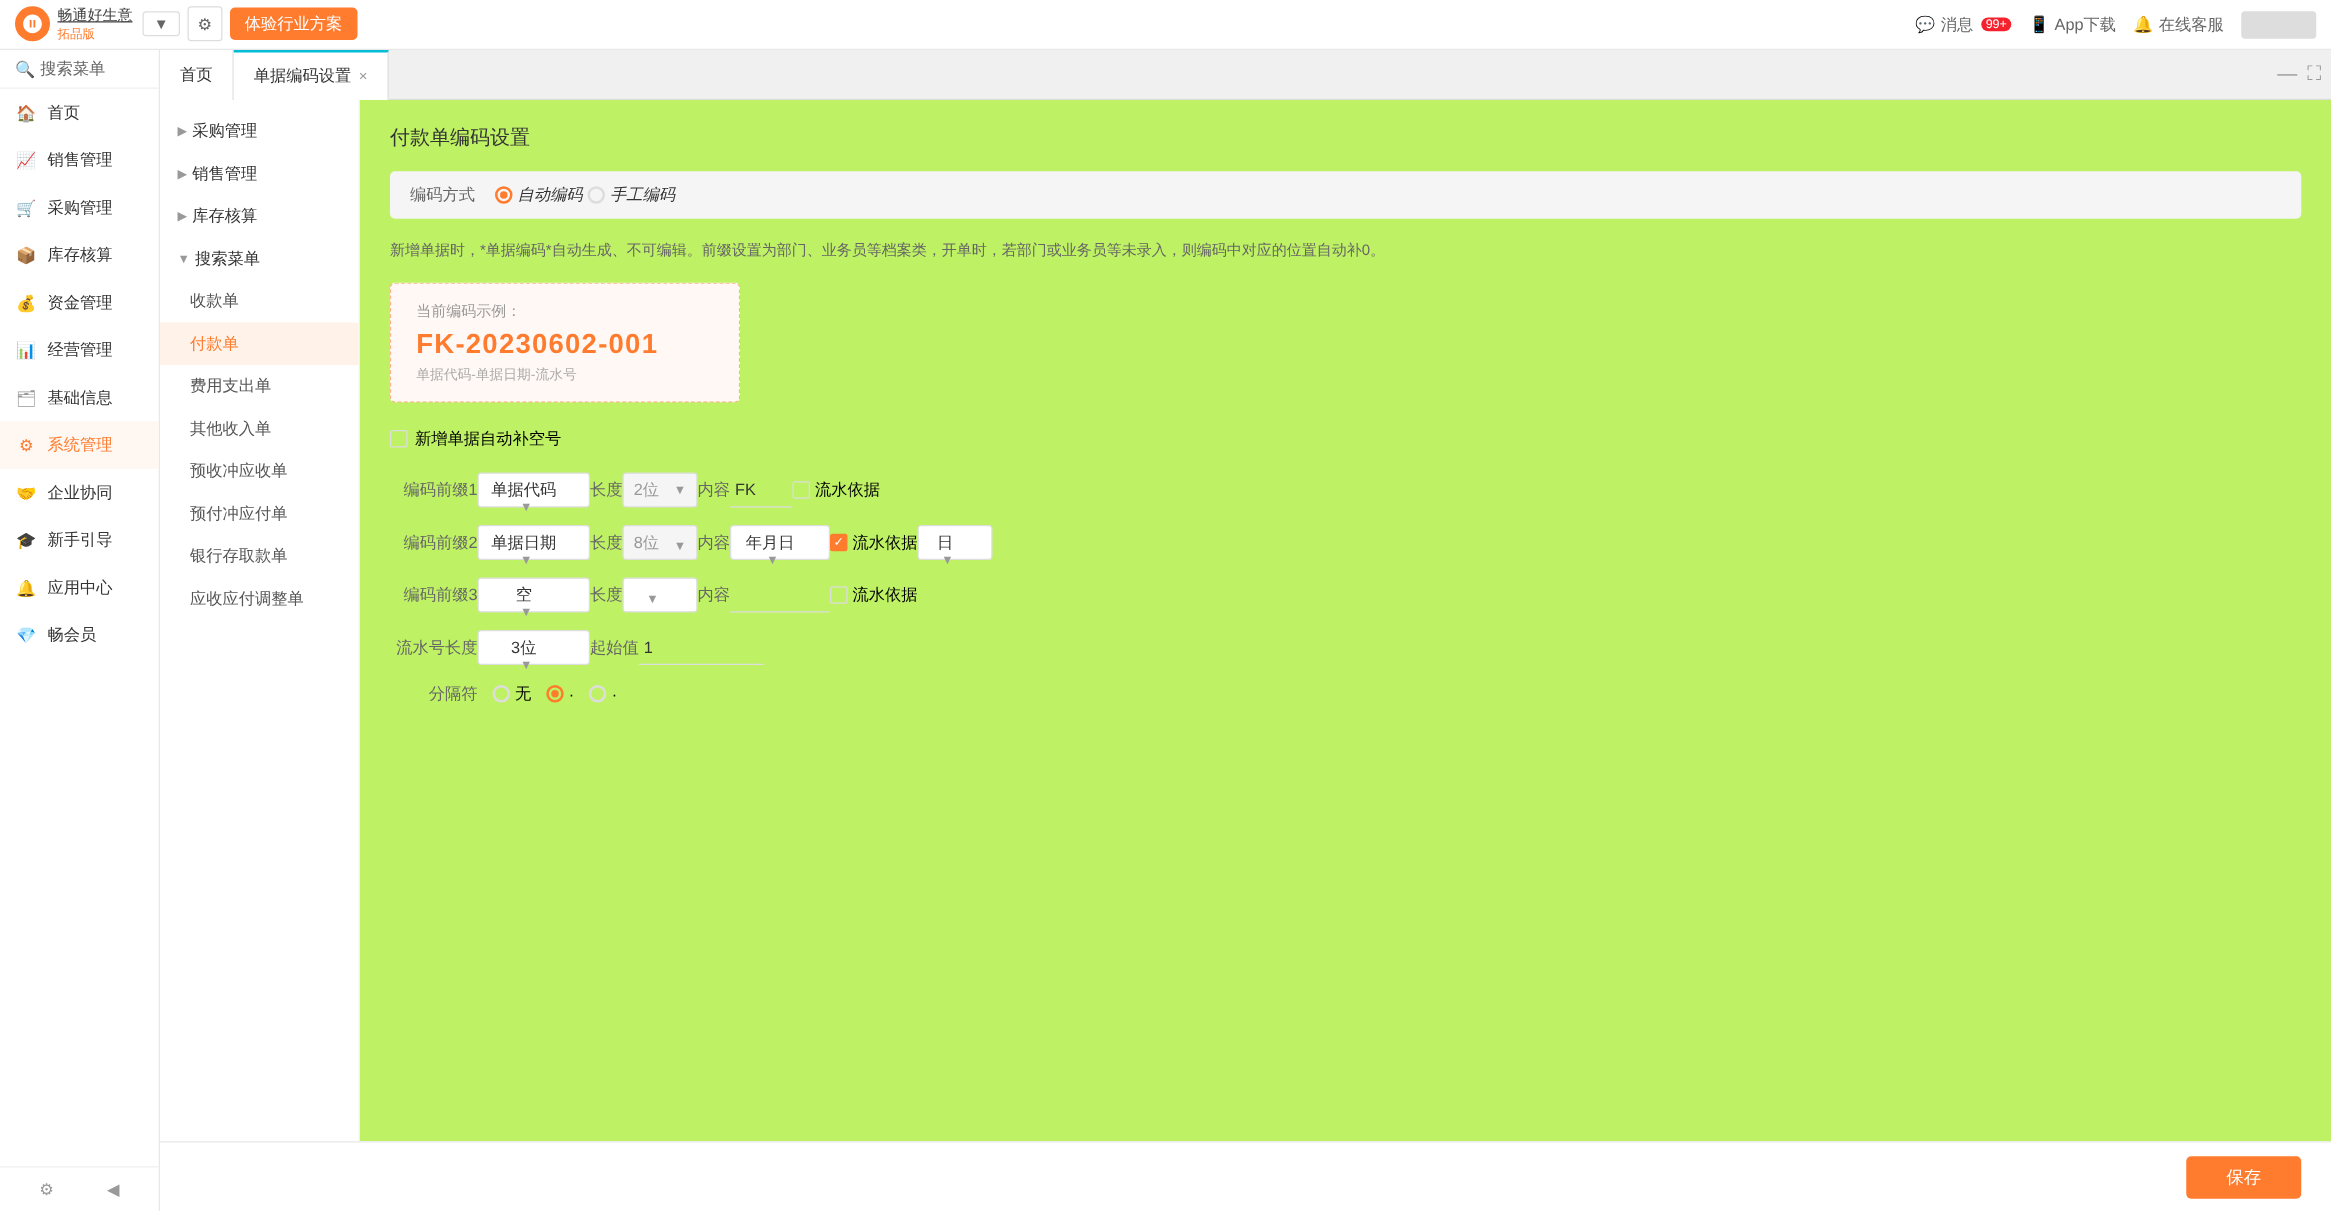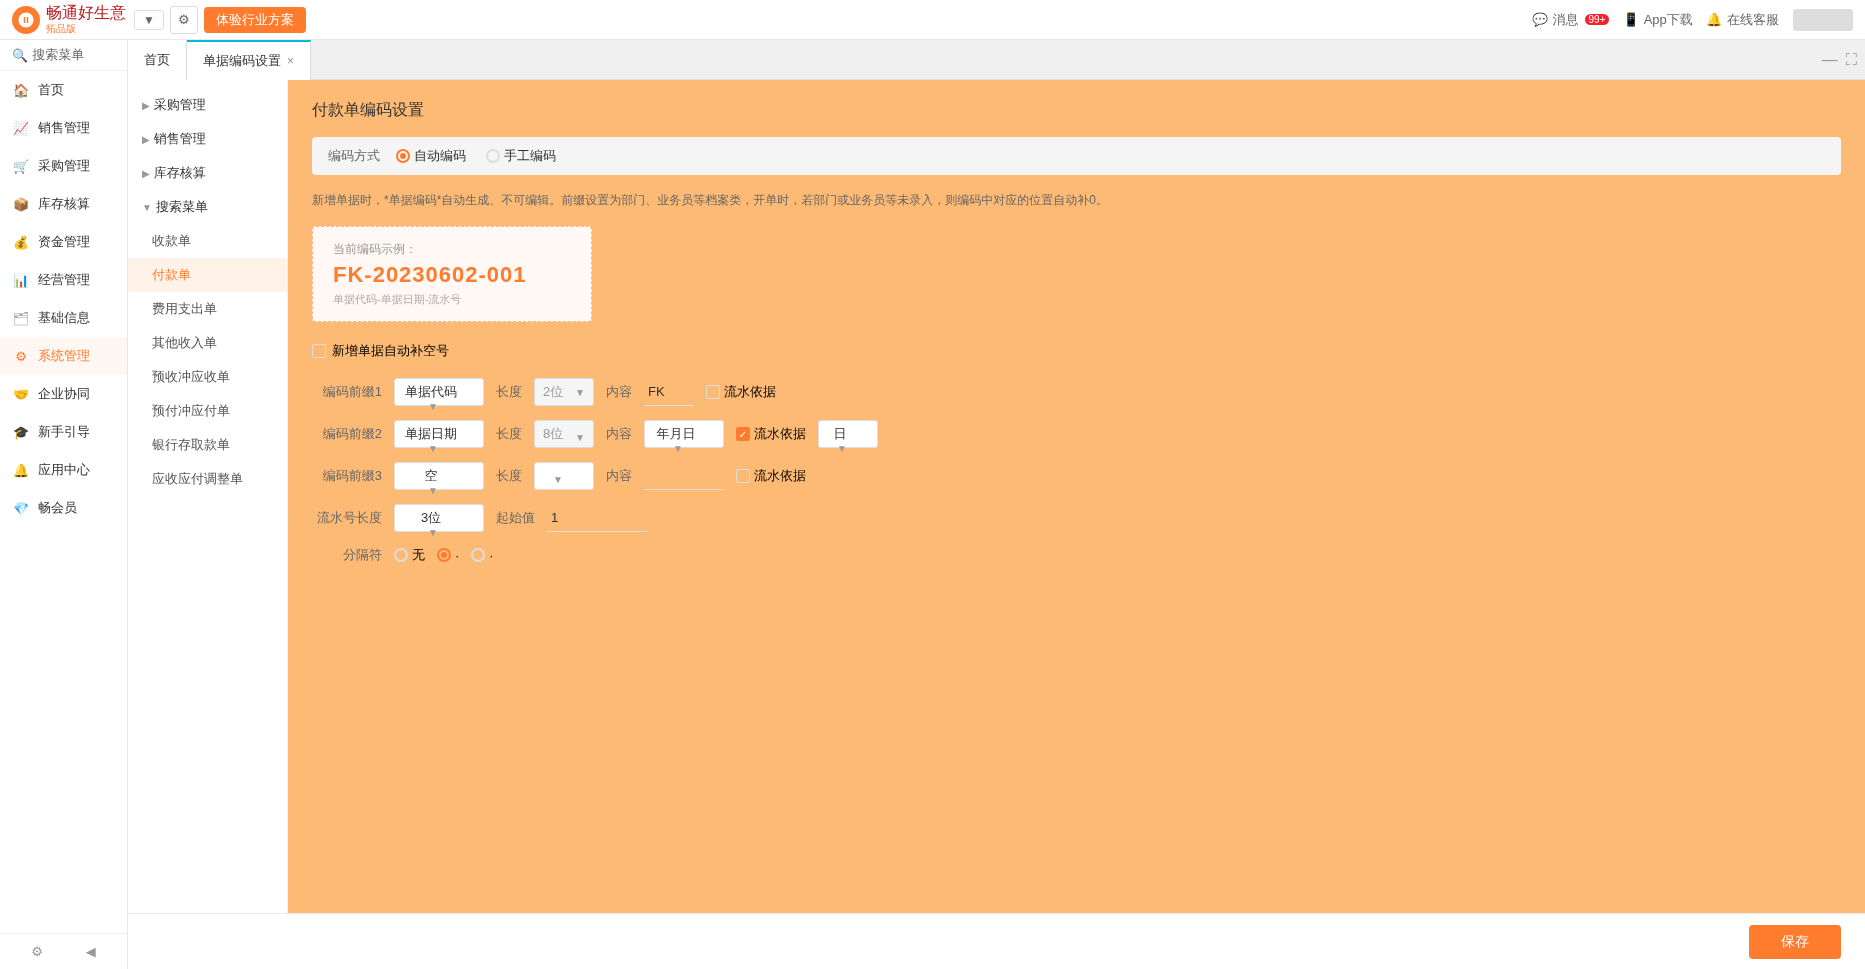--- a/index.html
+++ b/index.html
@@ -13,21 +13,21 @@
       display: flex;
       align-items: center;
       padding: 0 12px;
       justify-content: space-between;
       flex-shrink: 0;
     }
     .top-bar-left { display: flex; align-items: center; gap: 8px; }
     .top-bar-logo { display: flex; align-items: center; gap: 6px; }
     .logo-icon { width: 28px; height: 28px; background: #ff7b2e; border-radius: 50%; display: flex; align-items: center; justify-content: center; }
     .logo-icon svg { width: 18px; height: 18px; fill: white; }
-    .logo-text { font-size: 16px; color: #b91c1c; line-height: 1.2; }
+    .logo-text { font-size: 12px; color: #404040; line-height: 1.2; text-decoration: underline; }
     .logo-sub { font-size: 10px; color: #ff7b2e; }
     .top-bar-controls { display: flex; align-items: center; gap: 6px; }
     .dropdown-btn { border: 1px solid #ddd; background: #fff; padding: 2px 8px; border-radius: 3px; cursor: pointer; font-size: 12px; color: #666; }
     .gear-btn { width: 28px; height: 28px; background: #fff; border: 1px solid #ddd; border-radius: 3px; display: flex; align-items: center; justify-content: center; cursor: pointer; color: #666; }
     .industry-btn { background: #ff7b2e; color: #fff; border: none; padding: 4px 12px; border-radius: 4px; cursor: pointer; font-size: 13px; }
     .top-bar-right { display: flex; align-items: center; gap: 14px; color: #666; font-size: 12px; }
     .top-bar-right-item { display: flex; align-items: center; gap: 4px; cursor: pointer; }
     .badge { background: #f5222d; color: #fff; border-radius: 8px; padding: 0 4px; font-size: 10px; margin-left: 2px; }
     .avatar-box { width: 60px; height: 22px; background: #ddd; border-radius: 3px; }
 
@@ -58,47 +58,47 @@
     
     .sub-layout { display: flex; flex: 1; overflow: hidden; }
     .sub-nav { width: 160px; background: #fff; border-right: 1px solid #f0f0f0; overflow-y: auto; flex-shrink: 0; padding-top: 8px; }
     .sub-nav-section { font-size: 13px; }
     .sub-nav-group-title { display: flex; align-items: center; gap: 4px; padding: 8px 14px; color: #333; cursor: pointer; font-size: 13px; }
     .sub-nav-group-title .arrow { font-size: 10px; color: #999; }
     .sub-nav-item { padding: 8px 14px 8px 24px; cursor: pointer; color: #555; font-size: 13px; }
     .sub-nav-item.active { background: #fff2e8; color: #ff7b2e; font-weight: 500; }
 
     
-    .form-content { flex: 1; overflow-y: auto; padding: 20px 24px; background: #fdba74; }
+    .form-content { flex: 1; overflow-y: auto; padding: 20px 24px; background: #bef264; }
     .page-title { font-size: 16px; color: #333; font-weight: 500; margin-bottom: 16px; }
 
     
     .encoding-method-row { background: #f5f5f5; padding: 10px 16px; border-radius: 4px; margin-bottom: 16px; display: flex; align-items: center; gap: 16px; }
     .encoding-label { color: #666; font-size: 13px; }
-    .radio-group { display: flex; align-items: center; gap: 20px; }
+    .radio-group { display: flex; align-items: center; gap: 4px; font-style: italic; }
     .radio-item { display: flex; align-items: center; gap: 4px; cursor: pointer; font-size: 13px; color: #333; }
     .radio-circle { width: 14px; height: 14px; border-radius: 50%; border: 2px solid #ddd; display: flex; align-items: center; justify-content: center; }
     .radio-circle.checked { border-color: #ff7b2e; }
     .radio-circle.checked::after { content: ''; width: 6px; height: 6px; background: #ff7b2e; border-radius: 50%; }
 
     
     .info-text { font-size: 12px; color: #666; margin-bottom: 16px; line-height: 1.6; }
 
     
     .code-preview { border: 1px dashed #ffb28a; background: #fff8f5; border-radius: 4px; padding: 14px 20px; width: 280px; margin-bottom: 20px; }
     .code-preview-label { font-size: 12px; color: #999; margin-bottom: 4px; }
     .code-preview-value { font-size: 22px; color: #ff7b2e; font-weight: 600; letter-spacing: 1px; }
     .code-preview-sub { font-size: 11px; color: #aaa; margin-top: 4px; }
 
     
     .checkbox-row { display: flex; align-items: center; gap: 6px; margin-bottom: 18px; text-align: right; }
     .checkbox-box { width: 14px; height: 14px; border: 1px solid #ddd; border-radius: 2px; display: flex; align-items: center; justify-content: center; cursor: pointer; }
 
     
-    .config-row { display: flex; align-items: center; gap: 12px; margin-bottom: 14px; flex-wrap: wrap; }
+    .config-row { display: flex; align-items: center; margin-bottom: 14px; flex-wrap: wrap; }
     .config-label { width: 70px; color: #666; font-size: 13px; text-align: right; flex-shrink: 0; }
     .select-box { border: 1px solid #ddd; background: #fff; border-radius: 3px; padding: 4px 24px 4px 8px; font-size: 13px; color: #333; min-width: 90px; position: relative; display: flex; align-items: center; justify-content: space-between; cursor: pointer; height: 28px; flex-direction: column; }
     .select-box .arrow { font-size: 10px; color: #999; margin-left: 4px; }
     .length-label { color: #666; font-size: 13px; }
     .length-input { border: 1px solid #ddd; background: #f5f5f5; border-radius: 3px; padding: 4px 8px; font-size: 13px; color: #999; width: 60px; height: 28px; }
     .content-label { color: #666; font-size: 13px; }
     .content-input { border: none; border-bottom: 1px solid #ddd; background: transparent; padding: 4px 4px; font-size: 13px; color: #333; width: 60px; height: 28px; outline: none; }
     .checkbox-inline { display: flex; align-items: center; gap: 4px; }
     .checkbox-inline-box { width: 14px; height: 14px; border: 1px solid #ddd; border-radius: 2px; cursor: pointer; }
     .checkbox-inline-box.checked { background: #ff7b2e; border-color: #ff7b2e; display: flex; align-items: center; justify-content: center; }

